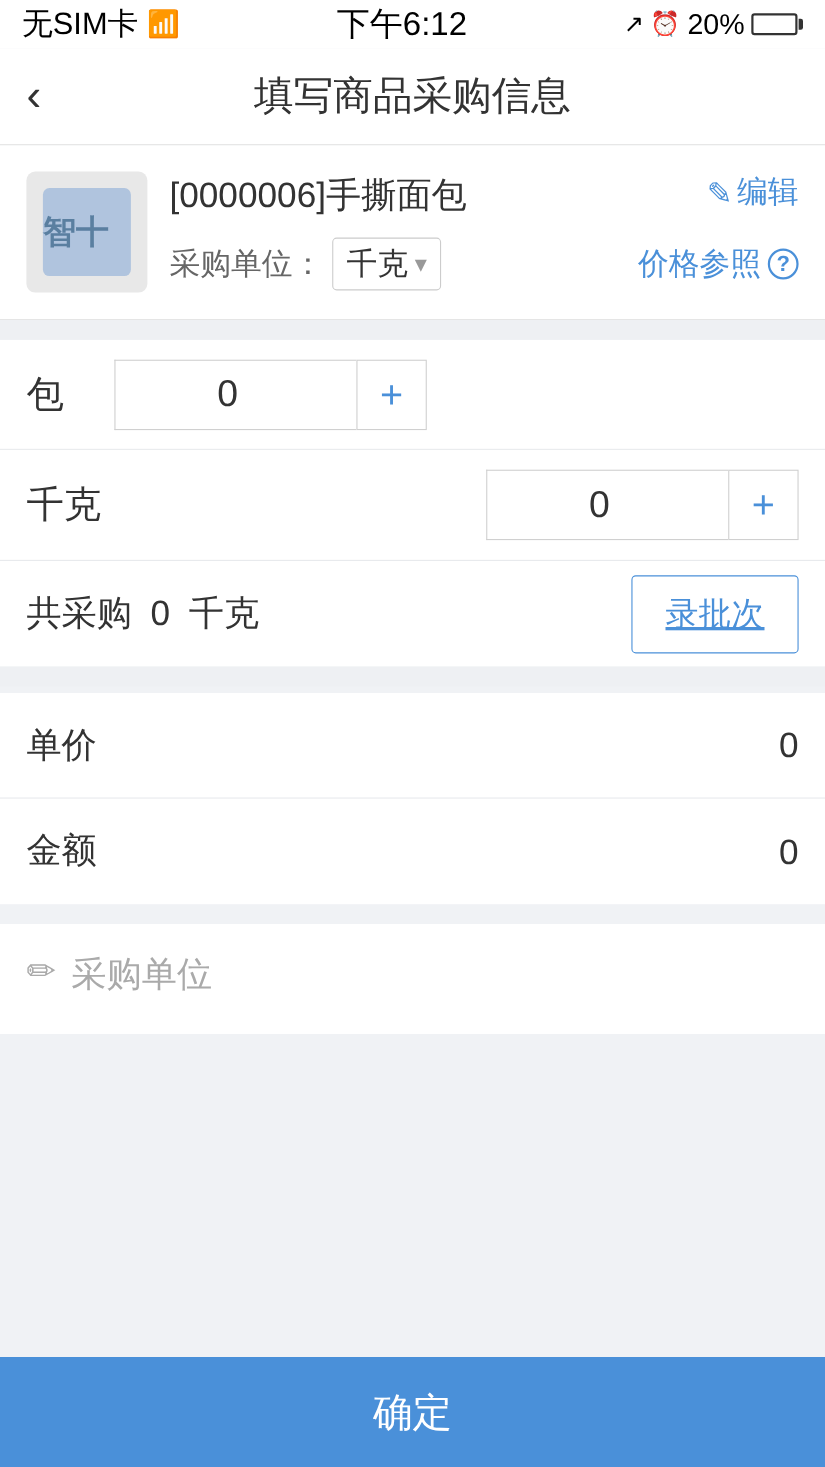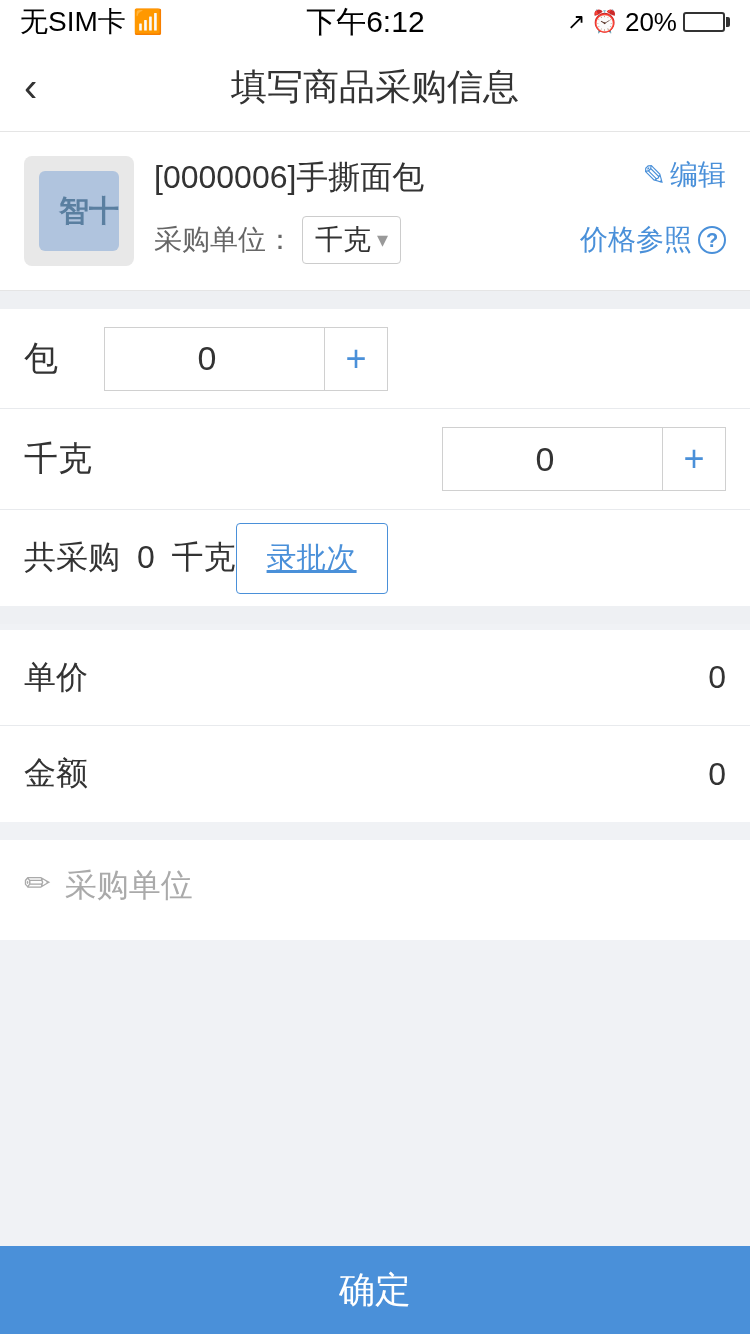--- a/index.html
+++ b/index.html
@@ -96,21 +96,21 @@
       flex-shrink: 0;
       overflow: hidden;
     }
     .product-logo {
       width: 80px;
       height: 80px;
       background: #b0c4de;
       border-radius: 6px;
       display: flex;
       flex-direction: column;
-      align-items: flex-end;
+      align-items: flex-start;
       justify-content: center;
       color: #fff;
       font-size: 28px;
     }
     .product-info {
       flex: 1;
     }
     .product-name-row {
       display: flex;
       justify-content: space-between;
@@ -230,20 +230,21 @@
     }
 
     
     .summary-section {
       background: #fff;
       border-top: 1px solid #e8eaed;
     }
     .summary-row {
       display: flex;
       align-items: center;
+      justify-content: space-between;
       padding: 0 24px;
       height: 96px;
     }
     .summary-text {
       font-size: 32px;
       color: #333;
     }
     .record-btn {
       border: 1px solid #4a90d9;
       color: #4a90d9;
@@ -301,21 +302,21 @@
     .content-area {
       padding-bottom: 110px;
     }
 
     
     .confirm-bar {
       position: fixed;
       bottom: 0;
       left: 0;
       width: 750px;
-      height: 88px;
+      height: 100px;
       background: #4a90d9;
       display: flex;
       align-items: center;
       justify-content: center;
       cursor: pointer;
     }
     .confirm-text {
       color: #fff;
       font-size: 36px;
       font-weight: 500;

